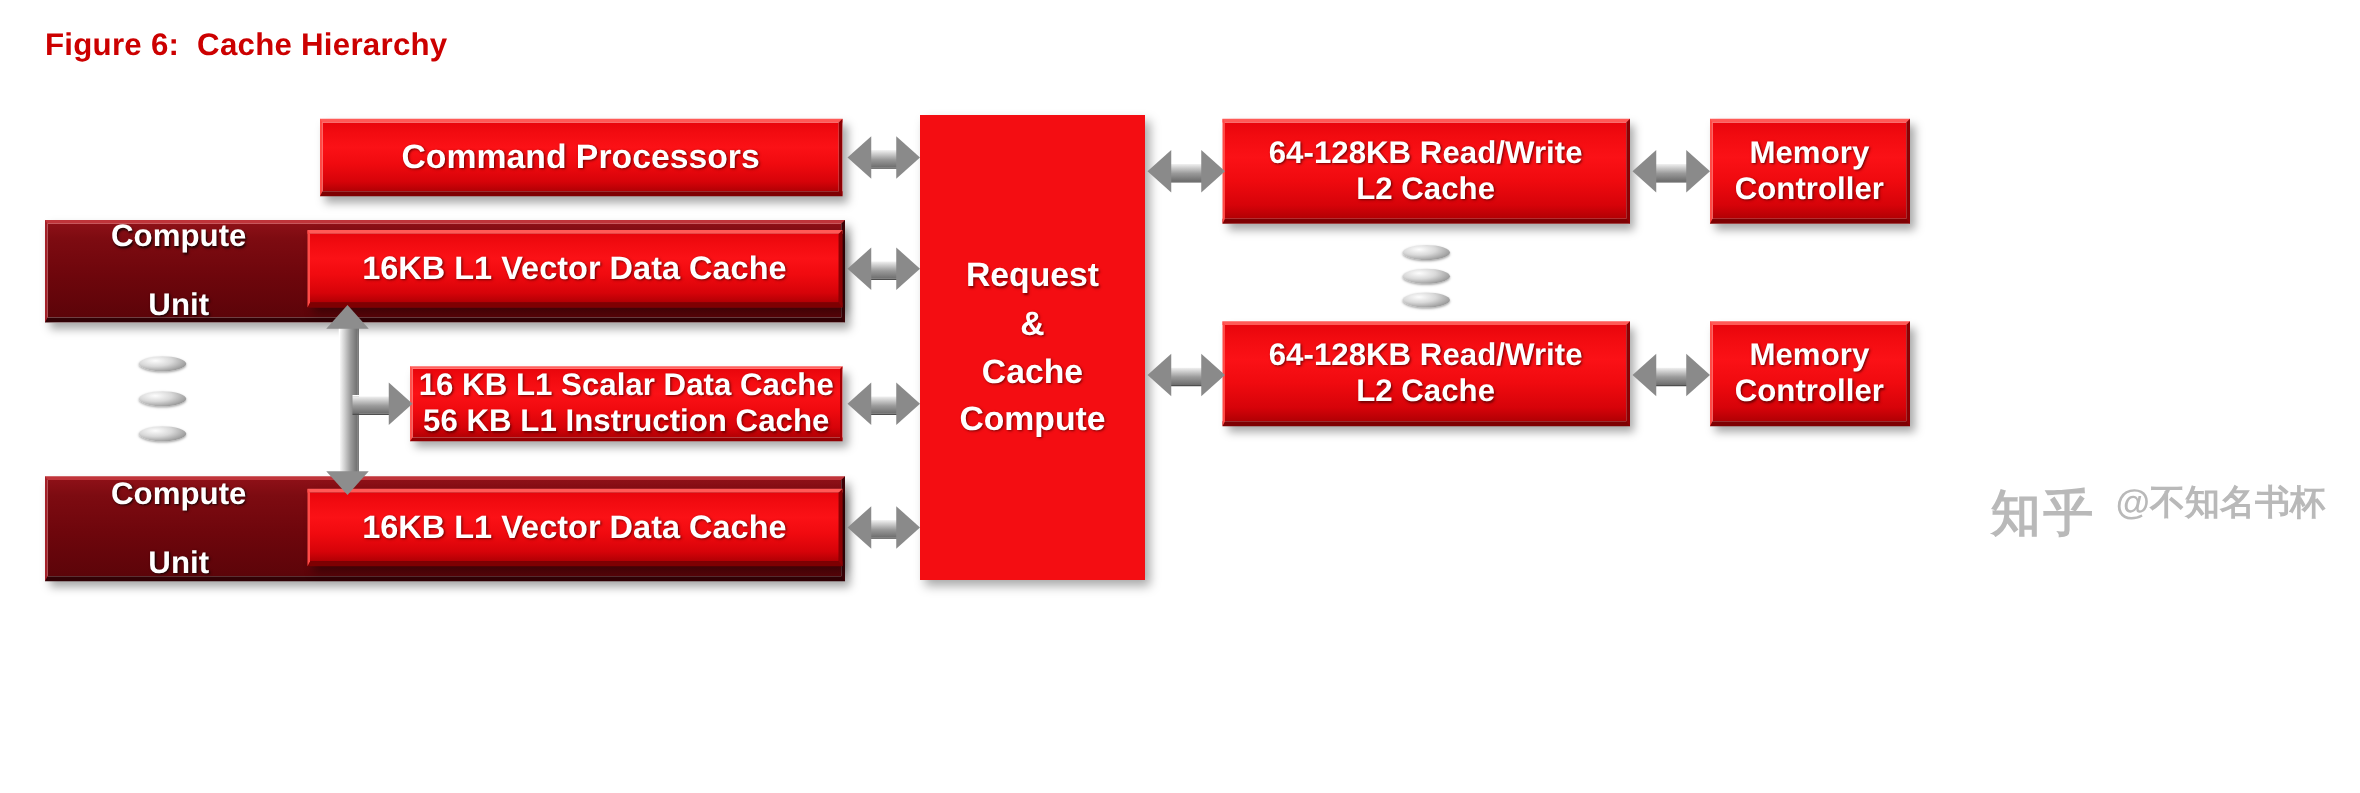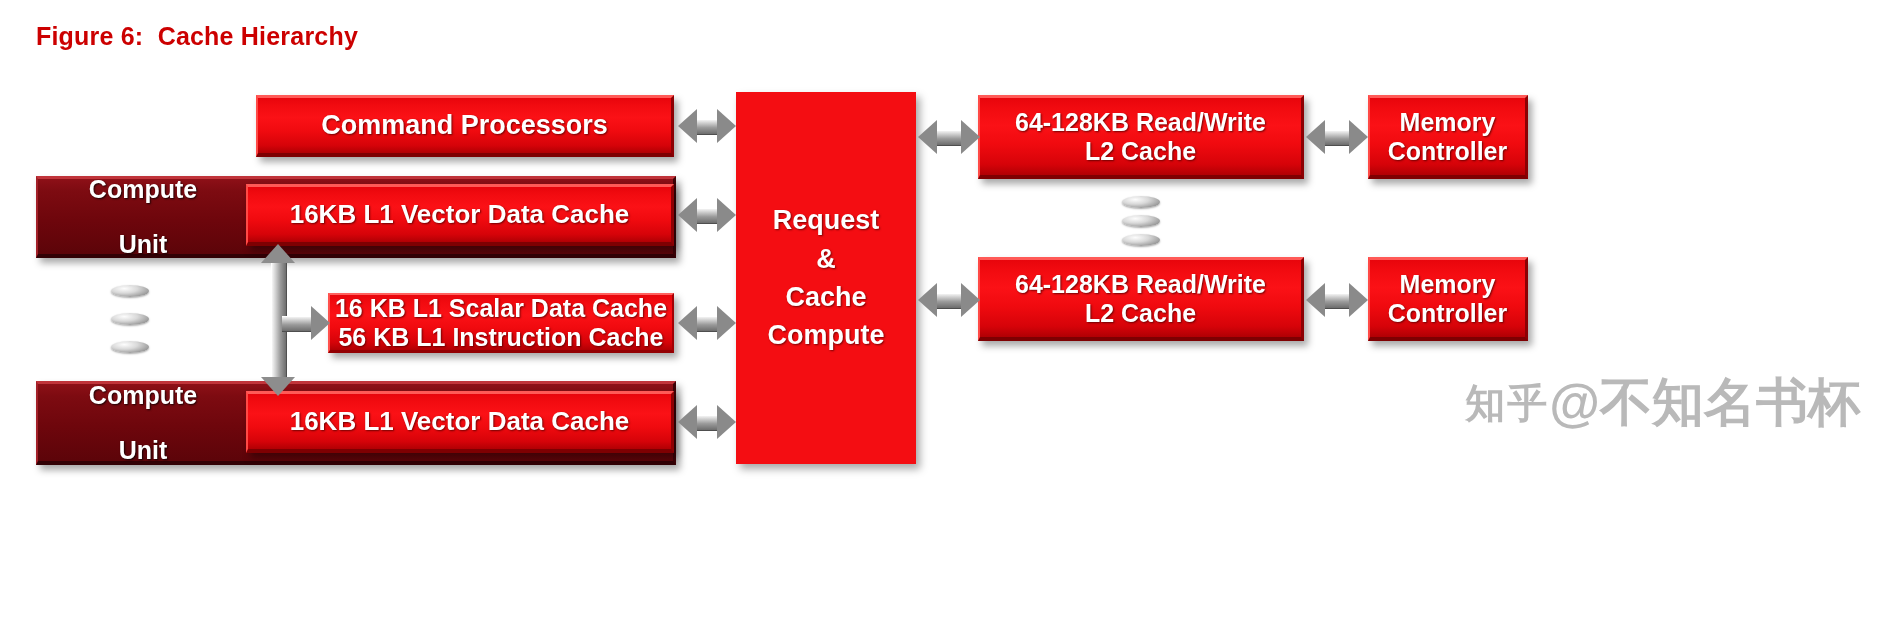--- a/index.html
+++ b/index.html
@@ -118,26 +118,26 @@
         align-items:center;justify-content:space-between;}
   .dots i{
     display:block;width:38px;height:12px;border-radius:50%;
     background:radial-gradient(ellipse at 35% 30%, #fdfdfd 0%, #d9d9d9 38%, #9b9b9b 75%, #6f6f6f 100%);
     box-shadow:0 1px 2px rgba(0,0,0,.35);
   }
 
   
   .watermark{
     position:absolute;right:28px;bottom:96px;
-    display:flex;align-items:center;
+    display:flex;align-items:flex-start;gap:16px;
     color:#b9b9b9;font-size:40px;font-weight:bold;
     white-space:pre;
   }
   .watermark .zhihu-logo{font-size:40px;font-weight:bold;letter-spacing:2px;}
-  .watermark .handle{font-size:52px;font-weight:bold;}
+  .watermark .handle{font-size:28px;font-weight:bold;}
 </style>
 </head>
 <body>
 
 <div id="stage">
 
   <div class="fig-title">Figure 6:  Cache Hierarchy</div>
 
   <div class="rbox" style="left:256px;top:95px;width:418px;height:62px;font-size:27px;">
     <span>Command Processors</span>

